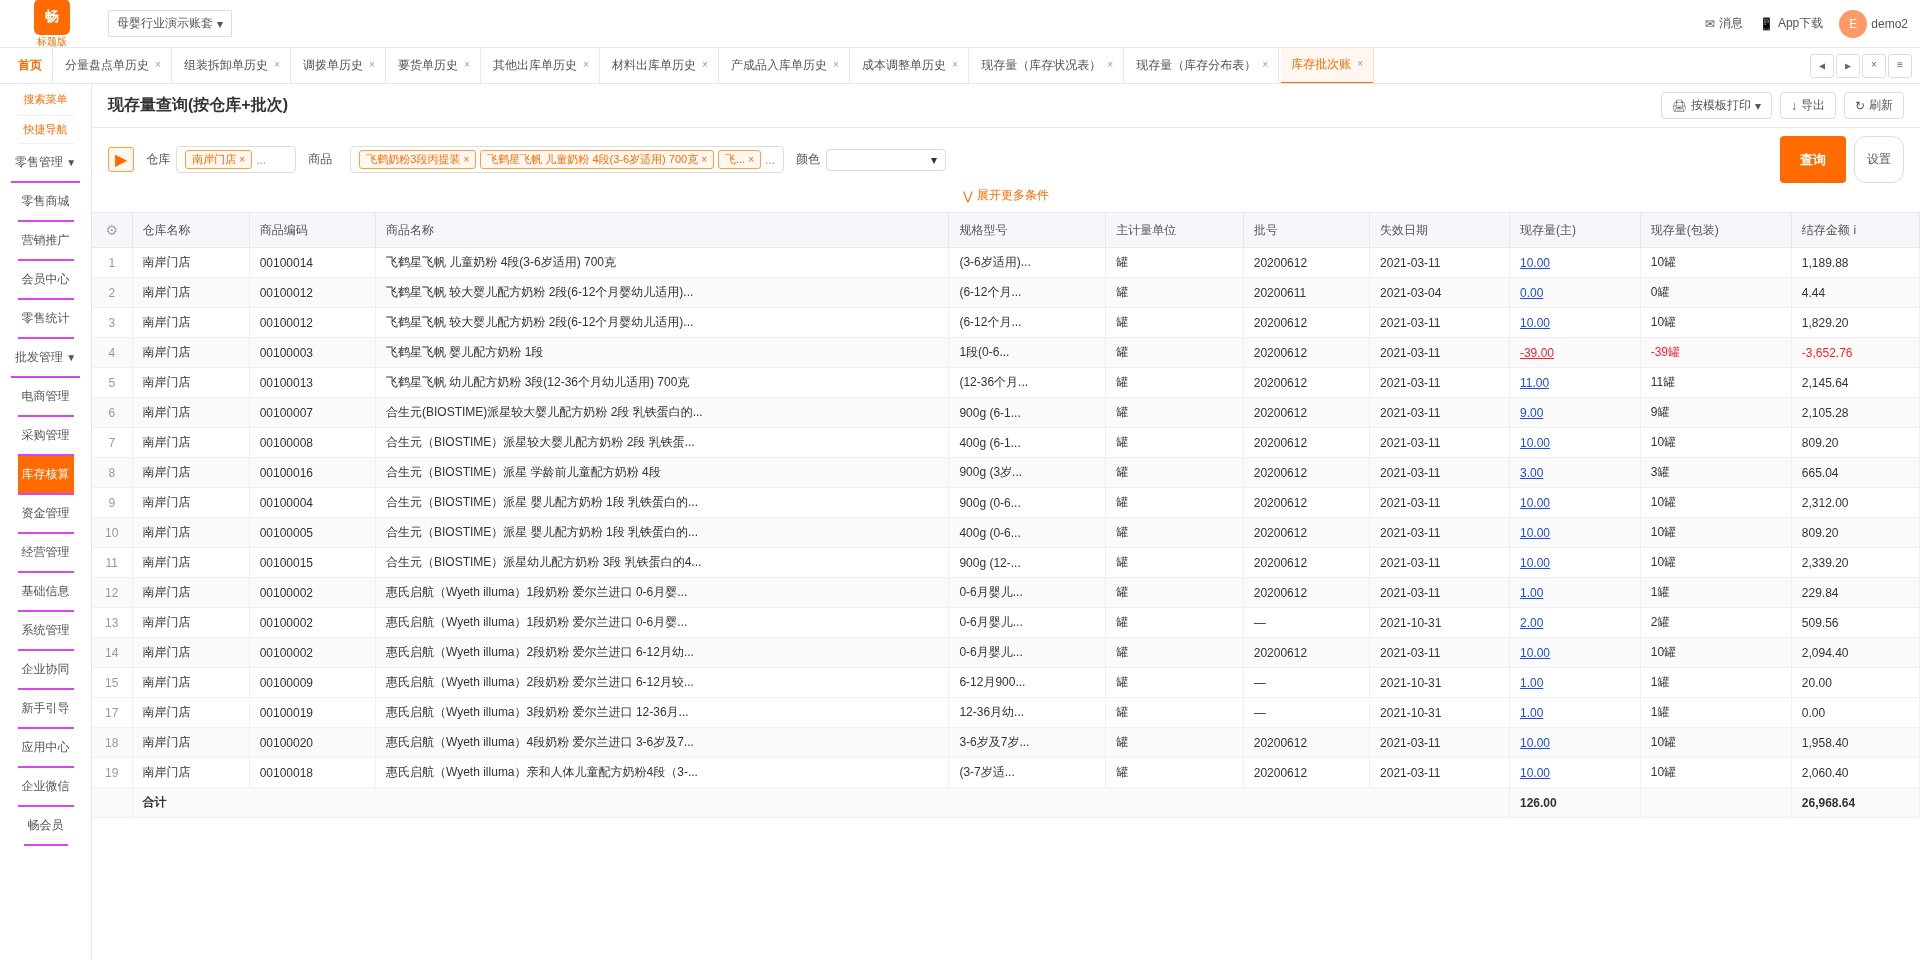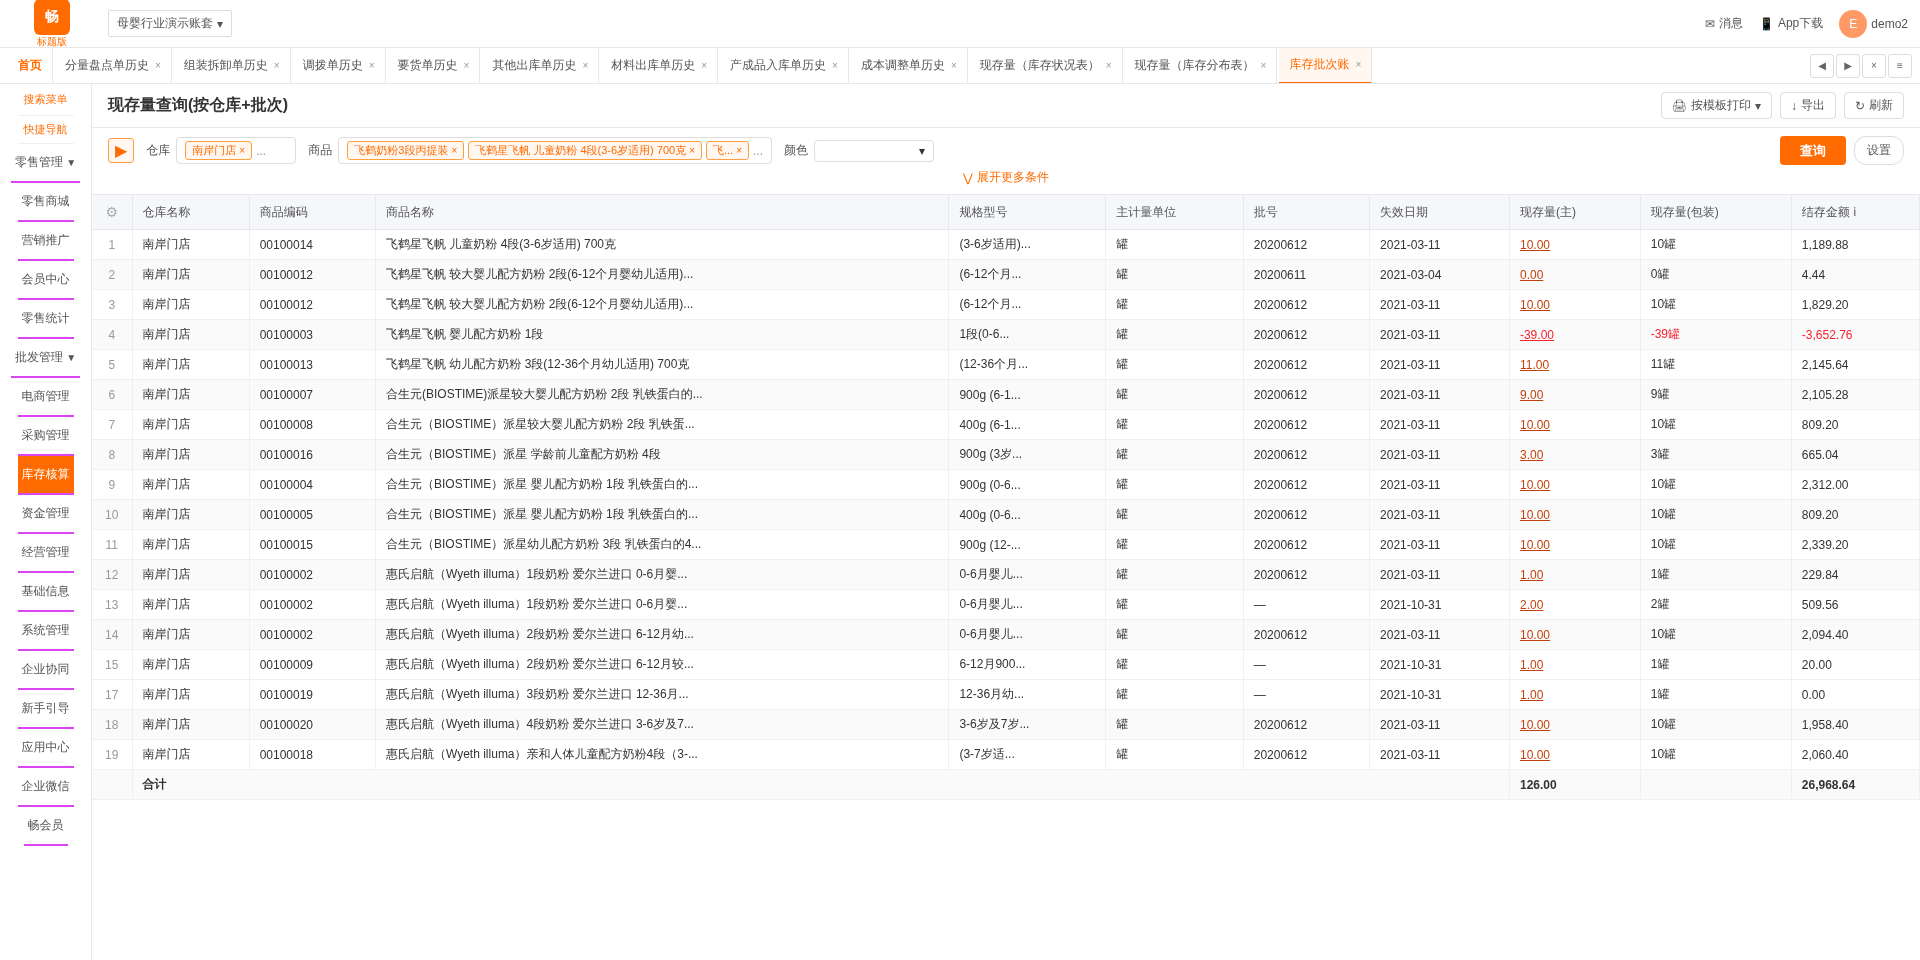--- a/index.html
+++ b/index.html
@@ -14,21 +14,21 @@
     .logo-icon { width: 36px; height: 36px; background: #ff6b00; border-radius: 6px; display: flex; align-items: center; justify-content: center; color: #fff; font-size: 14px; font-weight: bold; }
     .logo-text { font-size: 10px; color: #ff6b00; }
     .dropdown-area { display: flex; align-items: center; gap: 4px; border: 1px solid #ddd; border-radius: 2px; padding: 4px 8px; cursor: pointer; font-size: 12px; color: #555; }
     .top-right { margin-left: auto; display: flex; align-items: center; gap: 16px; }
     .top-right-item { display: flex; align-items: center; gap: 4px; cursor: pointer; color: #555; font-size: 12px; }
     .avatar { width: 28px; height: 28px; border-radius: 50%; background: #ff9966; display: flex; align-items: center; justify-content: center; color: #fff; font-size: 12px; }
 
     
     .tab-bar {
       display: flex; align-items: center; background: #fff; height: 36px;
-      border-bottom: 1px solid #e8e8e8; padding: 0 8px; overflow: hidden; gap: 2px;
+      border-bottom: 1px solid #e8e8e8; padding: 0 8px; overflow: hidden; gap: 2px; font-family: Liberation Mono, monospace;
     }
     .tab-item {
       display: flex; align-items: center; padding: 0 10px; height: 36px; font-size: 12px;
       color: #555; cursor: pointer; white-space: nowrap; border-right: 1px solid #e8e8e8;
       position: relative;
     }
     .tab-item.active { color: #ff6b00; border-bottom: 2px solid #ff6b00; background: #fff7f0; }
     .tab-item .tab-close { margin-left: 6px; color: #999; font-size: 10px; cursor: pointer; }
     .tab-home { color: #ff6b00; font-weight: bold; padding: 0 10px; }
     .tab-nav-btns { display: flex; gap: 2px; margin-left: auto; }
@@ -66,32 +66,32 @@
     .filter-area { background: #fff; padding: 8px 16px; border-bottom: 1px solid #e8e8e8; }
     .filter-row { display: flex; align-items: center; gap: 12px; flex-wrap: wrap; }
     .filter-item { display: flex; align-items: center; gap: 6px; }
     .filter-label { color: #555; font-size: 12px; white-space: nowrap; }
     .filter-tag-container { display: flex; align-items: center; gap: 4px; border: 1px solid #ddd; border-radius: 4px; padding: 3px 8px; min-width: 120px; }
     .filter-tag { display: flex; align-items: center; gap: 3px; background: #fff7f0; border: 1px solid #ffa040; border-radius: 3px; padding: 1px 6px; color: #ff6b00; font-size: 11px; }
     .filter-tag .remove { cursor: pointer; color: #ff6b00; font-size: 10px; }
     .filter-dots { color: #999; cursor: pointer; }
     .expand-btn { display: flex; align-items: center; gap: 4px; color: #ff6b00; cursor: pointer; font-size: 12px; margin: 4px auto 0; width: fit-content; }
     .btn-query { background: #ff6b00; color: #fff; border: none; border-radius: 4px; padding: 4px 20px; cursor: pointer; font-size: 13px; font-weight: bold; }
-    .btn-settings { border: 1px solid #ddd; border-radius: 12px; padding: 5px 12px; cursor: pointer; font-size: 12px; color: #555; background: #fff; }
+    .btn-settings { border: 1px solid #ddd; border-radius: 12px; padding: 14px 12px; cursor: pointer; font-size: 12px; color: #555; background: #fff; }
     .orange-arrow { color: #ff6b00; font-size: 16px; cursor: pointer; background: #fff7f0; border: 1px solid #ffa040; border-radius: 3px; padding: 2px 6px; }
 
     
     .table-container { flex: 1; overflow: auto; background: #fff; }
     table { width: 100%; border-collapse: collapse; font-size: 12px; }
     thead tr { background: #f5f7fa; }
     th { padding: 8px 10px; text-align: left; color: #555; font-weight: 500; border-bottom: 1px solid #e8e8e8; border-right: 1px solid #e8e8e8; white-space: nowrap; position: sticky; top: 0; background: #f5f7fa; z-index: 10; }
     th:first-child { width: 40px; text-align: center; }
     td { padding: 6px 10px; border-bottom: 1px solid #f0f0f0; border-right: 1px solid #f0f0f0; color: #333; white-space: nowrap; }
     td:first-child { text-align: center; color: #999; }
-    .underline { text-decoration: underline; cursor: pointer; color: #c2410c; }
+    .underline { text-decoration: underline; cursor: pointer; color: #1d4ed8; }
     .red { color: #f5222d; }
     .summary-row td { background: #fafafa; font-weight: bold; }
     .gear-icon { color: #aaa; font-size: 14px; cursor: pointer; }
 
     
     ::-webkit-scrollbar { width: 6px; height: 6px; }
     ::-webkit-scrollbar-track { background: #f1f1f1; }
     ::-webkit-scrollbar-thumb { background: #ccc; border-radius: 3px; }
   </style>
 </head>
@@ -199,21 +199,21 @@
             <div class="filter-tag">
               <span>南岸门店</span>
               <span class="remove">×</span>
             </div>
             <span class="filter-dots">...</span>
           </div>
         </div>
 
         <div class="filter-item">
           <span class="filter-label">商品</span>
-          <div class="filter-tag-container" style="min-width:380px;">
+          <div class="filter-tag-container" style="min-width:380px;margin-left:12px;">
             <div class="filter-tag">
               <span>飞鹤奶粉3段丙提装</span>
               <span class="remove">×</span>
             </div>
             <div class="filter-tag">
               <span>飞鹤星飞帆 儿童奶粉 4段(3-6岁适用) 700克</span>
               <span class="remove">×</span>
             </div>
             <div class="filter-tag">
               <span>飞...</span>

